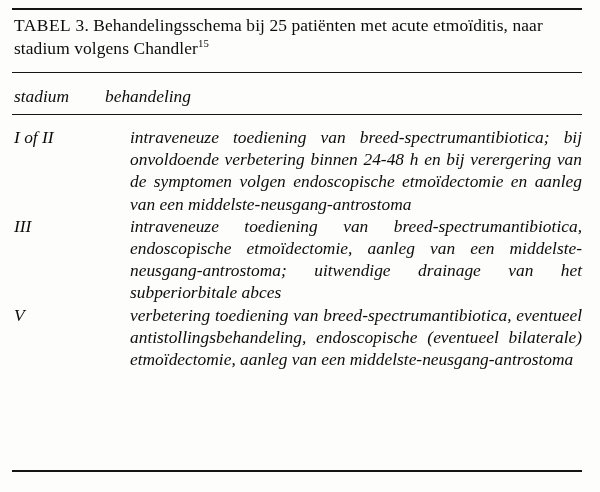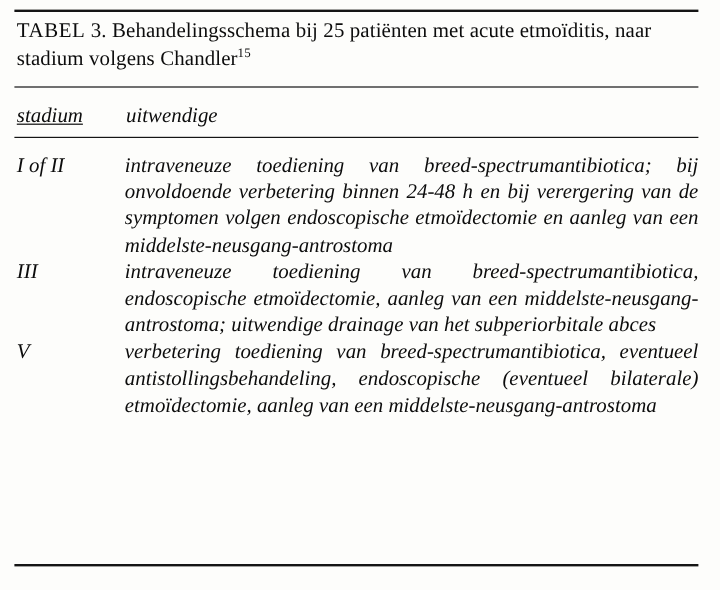--- a/index.html
+++ b/index.html
@@ -70,21 +70,21 @@
     height: 24px;
   }
   .col-headers .h-stadium,
   .col-headers .h-behandeling {
     position: absolute;
     top: 0;
     font-style: italic;
     font-size: 17.4px;
     line-height: 1.2;
   }
-  .col-headers .h-stadium { left: 0; text-decoration: underline; }
+  .col-headers .h-stadium { left: 0; }
   .col-headers .h-behandeling { left: 91px; }
 
   
   .rows {
     position: absolute;
     left: 14px;
     right: 18px;
     top: 126px;
   }
   .row {
@@ -97,21 +97,21 @@
   .row .stage {
     position: absolute;
     left: 0;
     top: 0;
     width: 88px;
     font-size: 17.4px;
     line-height: 1.275;
     white-space: nowrap;
   }
   .row .treatment {
-    margin-left: 90px;
+    margin-left: 116px;
     font-size: 17.4px;
     line-height: 1.275;
     text-align: justify;
     text-justify: inter-word;
     hyphens: manual;
   }
   .row + .row { margin-top: 0; }
 </style>
 </head>
 <body>
@@ -121,21 +121,21 @@
   <div class="rule rule-top"></div>
 
   <div class="caption">
     <span class="tabel-word">TABEL</span><span> </span><span>3.</span><span> </span><span>Behandelingsschema bij 25 patiënten met acute etmoïditis, naar stadium volgens Chandler</span><sup>15</sup>
   </div>
 
   <div class="rule rule-title thin"></div>
 
   <div class="col-headers">
     <span class="h-stadium">stadium</span>
-    <span class="h-behandeling">uitwendige</span>
+    <span class="h-behandeling">behandeling</span>
   </div>
 
   <div class="rule rule-head thin"></div>
 
   <div class="rows">
 
     <div class="row">
       <span class="stage">I of II</span>
       <div class="treatment">intraveneuze toediening van breed-spectrumantibiotica; bij onvoldoende verbetering binnen 24-48 h en bij verergering van de symptomen volgen endoscopische etmoïdectomie en aanleg van een middelste-neusgang-antrostoma</div>
     </div>

